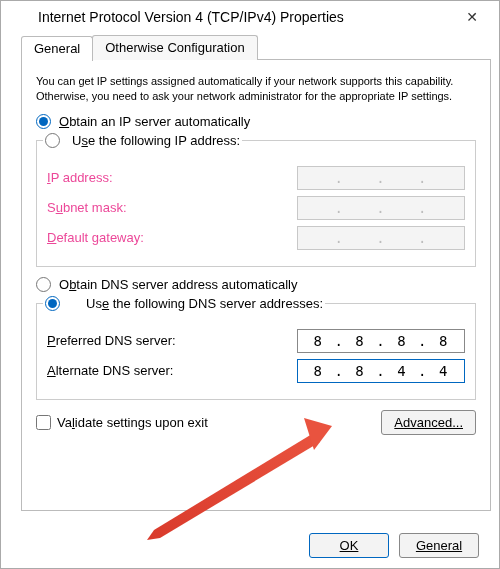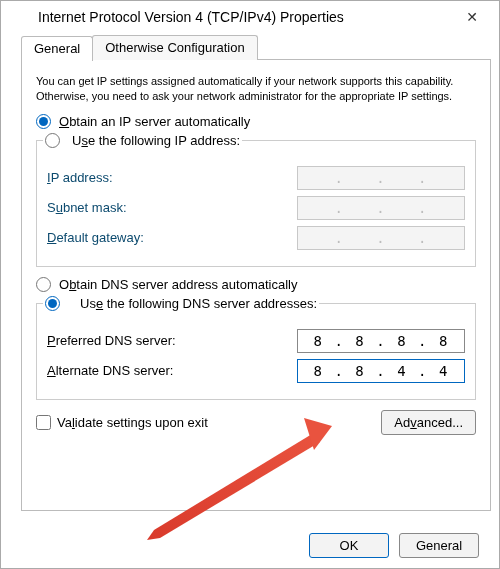--- a/index.html
+++ b/index.html
@@ -99,21 +99,21 @@
   }
   .field-row {
     display: flex;
     align-items: center;
     margin: 6px 0;
   }
   .field-row .label {
     flex: 1;
     font-size: 13px;
   }
-  .field-row.disabled .label { color: #0c4a6e; }
+  .field-row.disabled .label { color: #ec4899; }
   .ipbox {
     width: 168px;
     height: 24px;
     border: 1px solid #888;
     background: #fff;
     display: flex;
     align-items: center;
     justify-content: space-evenly;
     font-family: "Consolas", monospace;
     font-size: 14px;
@@ -138,20 +138,21 @@
   }
   .validate-row .spacer { flex: 1; }
   .btn {
     min-width: 80px;
     padding: 4px 12px;
     border: 1px solid #888;
     background: #f3f3f3;
     border-radius: 3px;
     font-size: 13px;
     cursor: pointer;
+    text-decoration: underline;
   }
   .footer {
     display: flex;
     justify-content: flex-end;
     gap: 10px;
     padding: 10px 20px 14px 0;
   }
   .footer .btn.ok {
     border-color: #0067c0;
   }
@@ -236,21 +237,21 @@
           </div>
         </div>
       </fieldset>
 
       <div class="radio-row">
         <input type="radio" name="dnsmode" style="">
         <label>O<u class="k">b</u>tain DNS server address automatically</label>
       </div>
 
       <fieldset class="group">
-        <legend class="radio-row" style="display:flex;align-items:center;gap:18px;">
+        <legend class="radio-row" style="display:flex;align-items:center;gap:24px;">
           <input type="radio" name="dnsmode" checked="" style="">
           <label>Us<u class="k">e</u> the following DNS server addresses:</label>
         </legend>
 
         <div class="field-row">
           <span class="label"><u class="k">P</u>referred DNS server:</span>
           <div class="ipbox">
             <span class="oct">8</span>
               <span class="dot">.</span>
             <span class="oct">8</span>

